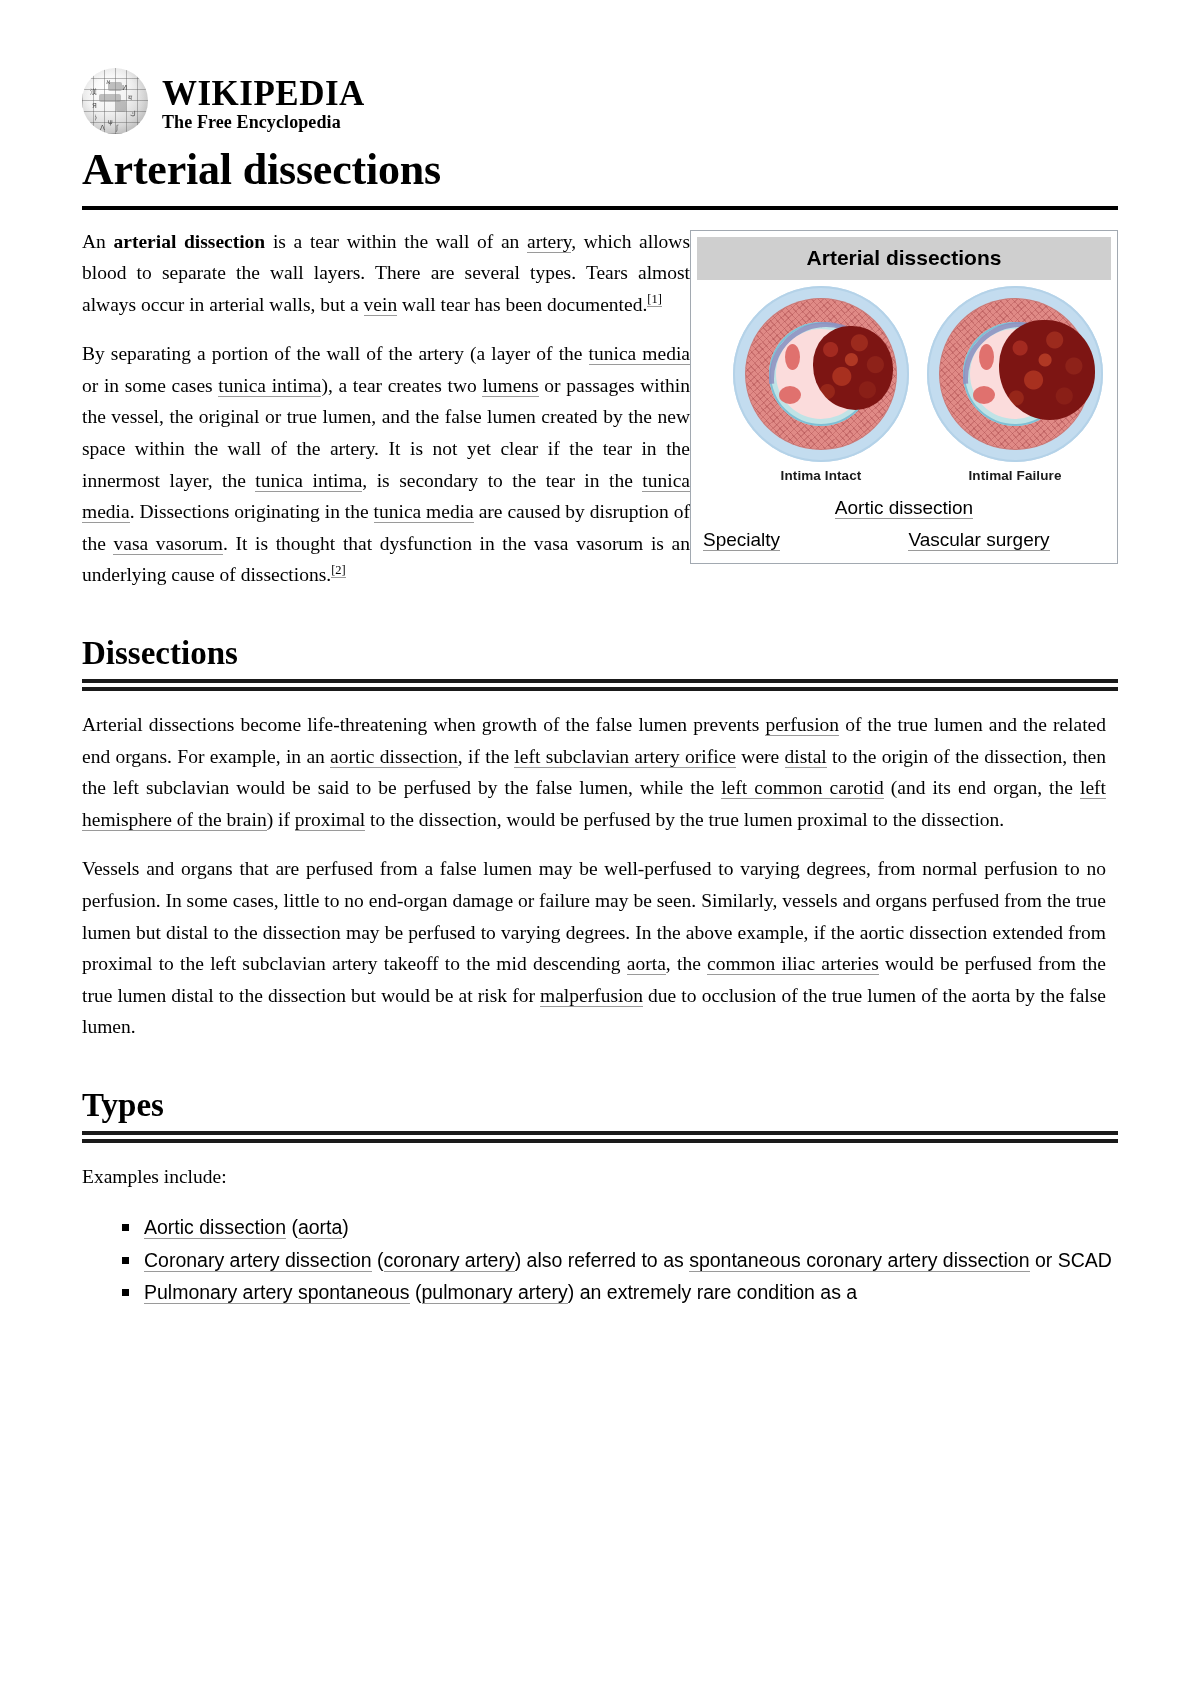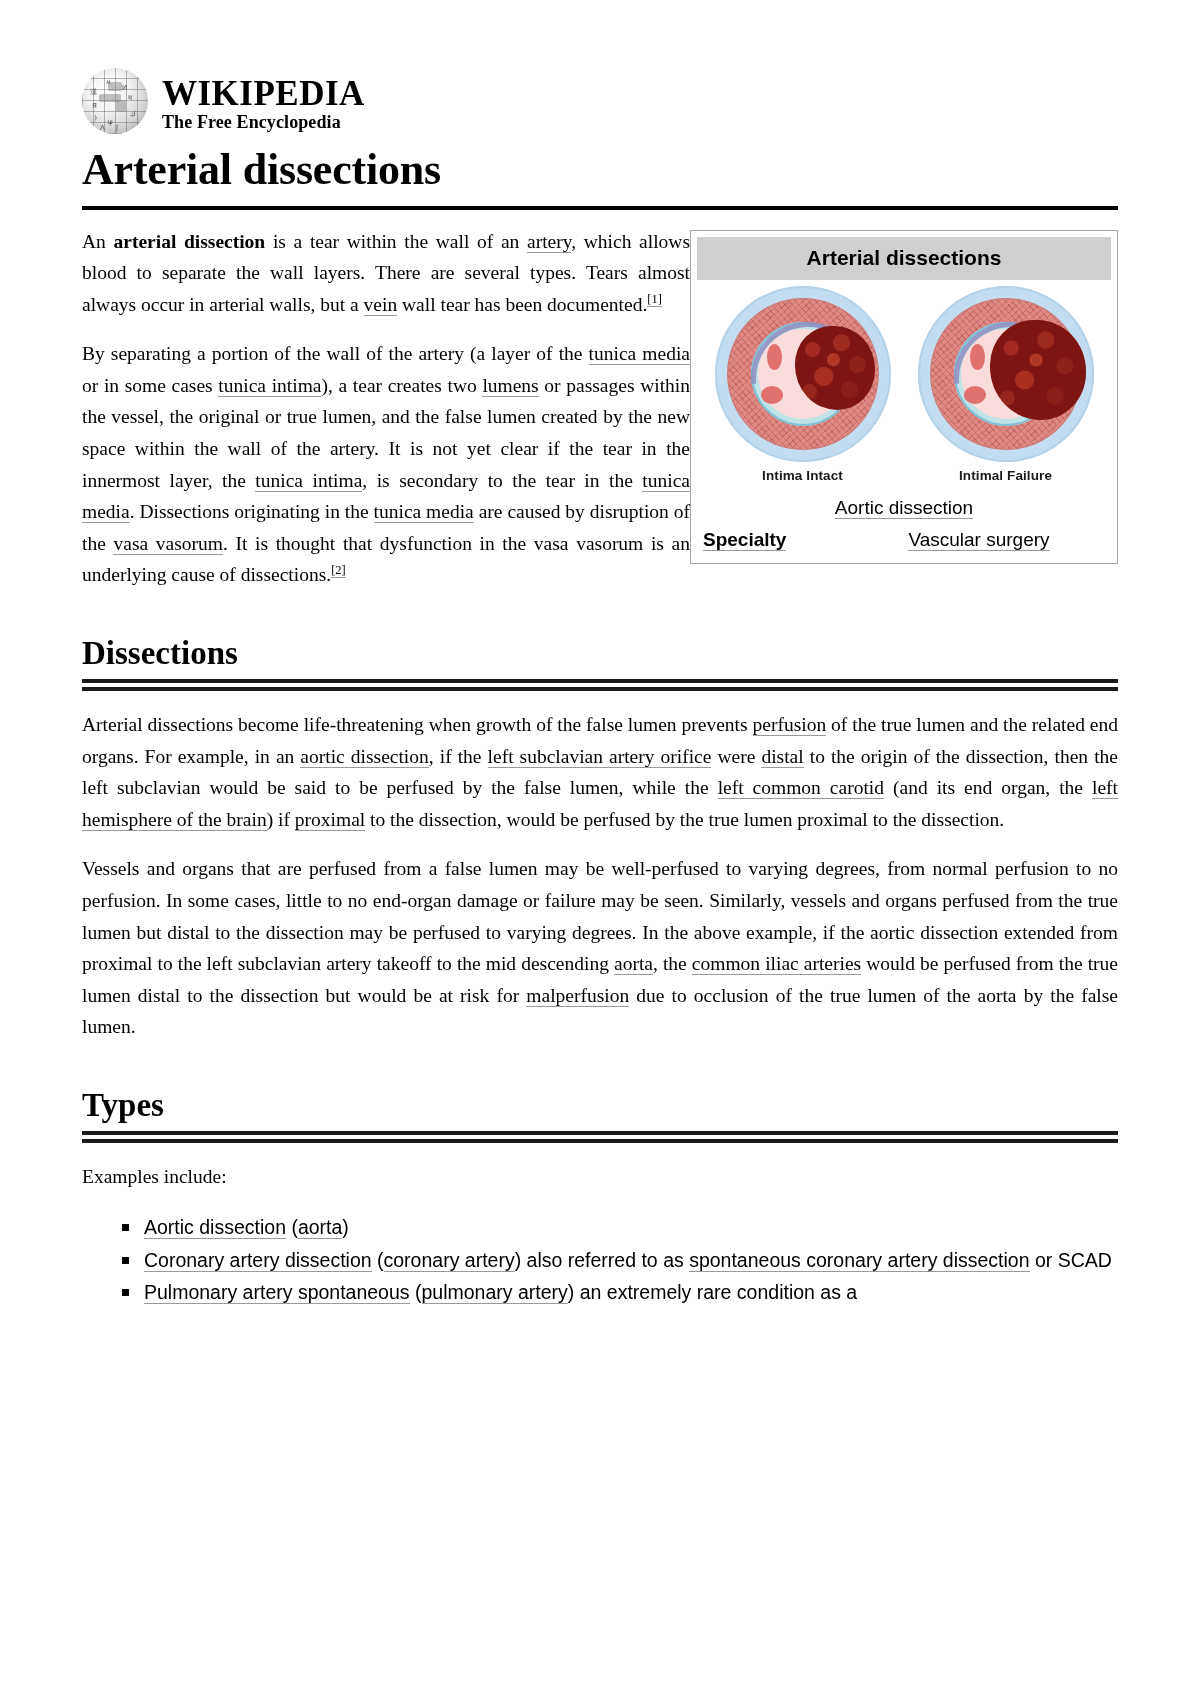--- a/index.html
+++ b/index.html
@@ -95,21 +95,21 @@
   .title-rule {
     border: 0;
     border-top: 4px solid #000;
     margin: 12px 0 16px 0;
   }
 
   
   p.body {
     font-size: 19.5px;
     line-height: 1.62;
-    margin: 0 0 18px 0;
+    margin: 0 12px 18px 0;
     text-align: justify;
   }
   .lead p.body { text-align: justify; }
   b { font-weight: 700; }
   a.link {
     color: #000;
     text-decoration: none;
     border-bottom: 1.5px solid #9a9a9a;
     padding-bottom: 0px;
   }
@@ -142,23 +142,23 @@
     font-size: 21px;
     font-weight: 700;
     padding: 9px 4px 10px 4px;
     line-height: 1.15;
   }
   .infobox-image {
     padding: 6px 2px 2px 2px;
   }
   .art-wrap {
     display: flex;
-    justify-content: center;
+    justify-content: flex-end;
     align-items: flex-start;
-    gap: 15px;
+    gap: 6px;
   }
   .art-col { width: 188px; text-align: center; }
   .vessel {
     width: 176px;
     height: 176px;
     margin: 0 auto;
     position: relative;
     border-radius: 50%;
   }
   .adv-outer {
@@ -246,21 +246,21 @@
     padding: 12px 4px 6px 4px;
   }
   .infobox-row {
     display: flex;
     align-items: baseline;
     padding: 4px 6px 2px 6px;
     font-size: 19px;
   }
   .infobox-label {
     flex: 0 0 150px;
-    font-weight: 700;
+    font-weight: 400;
   }
   .infobox-value {
     flex: 1 1 auto;
     text-align: center;
   }
   .infobox a.link { border-bottom: 1.5px solid #9a9a9a; }
 
   
   h2.section {
     font-family: "Liberation Serif", serif;

